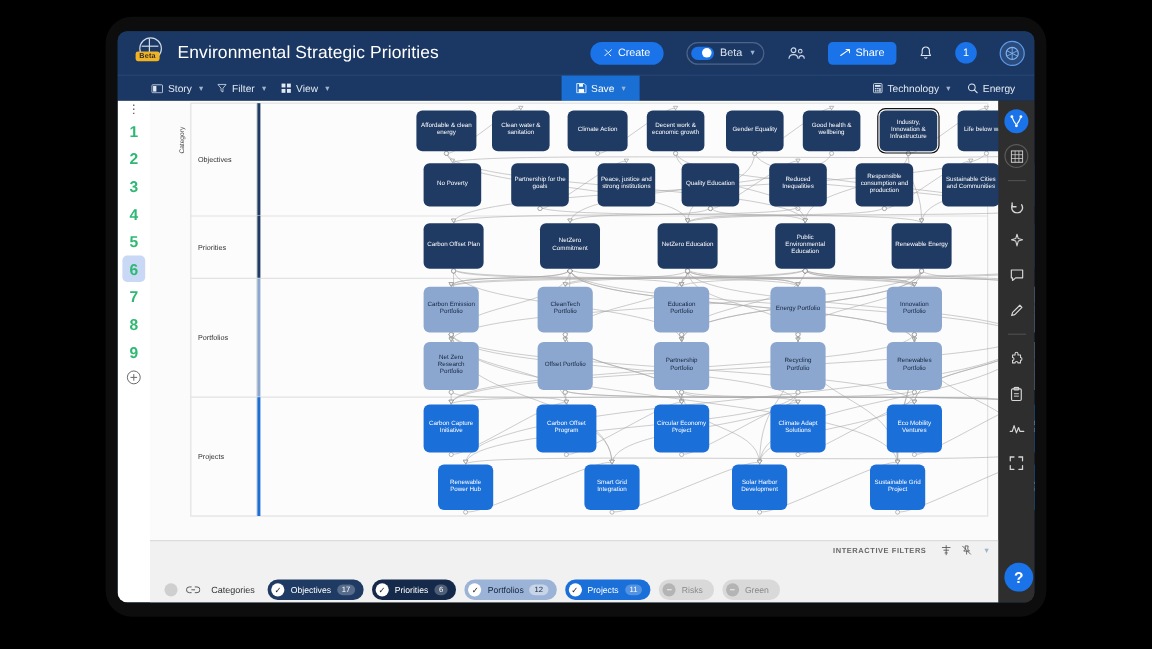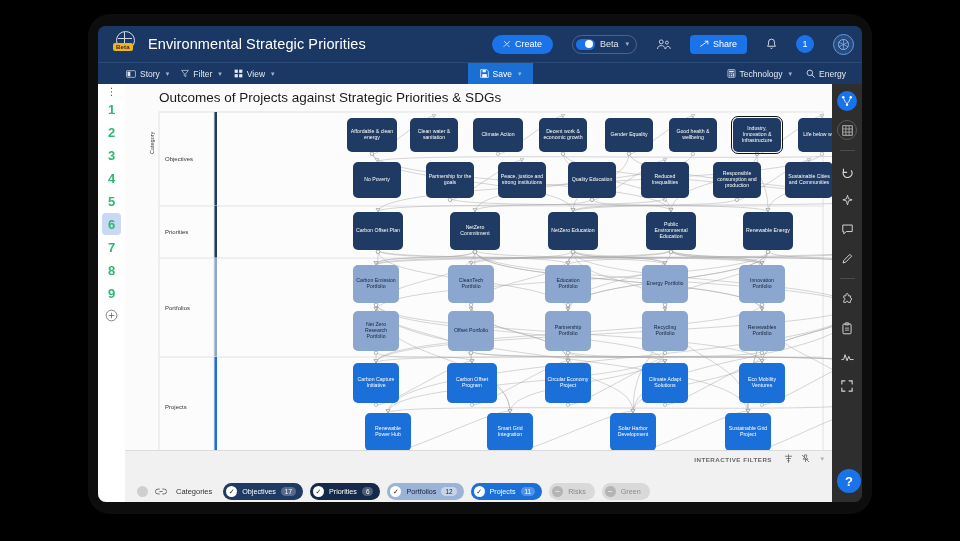--- a/index.html
+++ b/index.html
@@ -400,21 +400,20 @@
           </div>
       <div class="rail-add">
         <svg width="13" height="13" viewBox="0 0 16 16">
               <circle cx="8" cy="8" r="6.6" stroke="#666" stroke-width="1" fill="none"></circle>
               <path d="M8 4.6v6.8M4.6 8h6.8" stroke="#666" stroke-width="1"></path>
             </svg>
       </div>
     </div>
 
     <div class="canvas">
-      <div class="chart-title">Outcomes of Projects against Strategic Priorities &amp; SDGs</div>
       <div class="plot-area">
         <div class="cat-axis-label">Category</div>
         <svg class="plot-svg" id="plot-svg" width="707" height="350">
               <rect x="34" y="2" width="664" height="344" fill="#fcfcfc" stroke="#e2e2e2" stroke-width="1"></rect>
               <rect x="89" y="2" width="3" height="94" fill="#1f3a63"></rect>
               <text x="40" y="51" font-size="6" fill="#333" font-family="&quot;Liberation Sans&quot;, sans-serif">Objectives</text>
               <line x1="34" y1="96" x2="698" y2="96" stroke="#e2e2e2" stroke-width="1"></line>
               <rect x="89" y="96" width="3" height="52" fill="#1f3a63"></rect>
               <text x="40" y="124" font-size="6" fill="#333" font-family="&quot;Liberation Sans&quot;, sans-serif">Priorities</text>
               <line x1="34" y1="148" x2="698" y2="148" stroke="#e2e2e2" stroke-width="1"></line>

